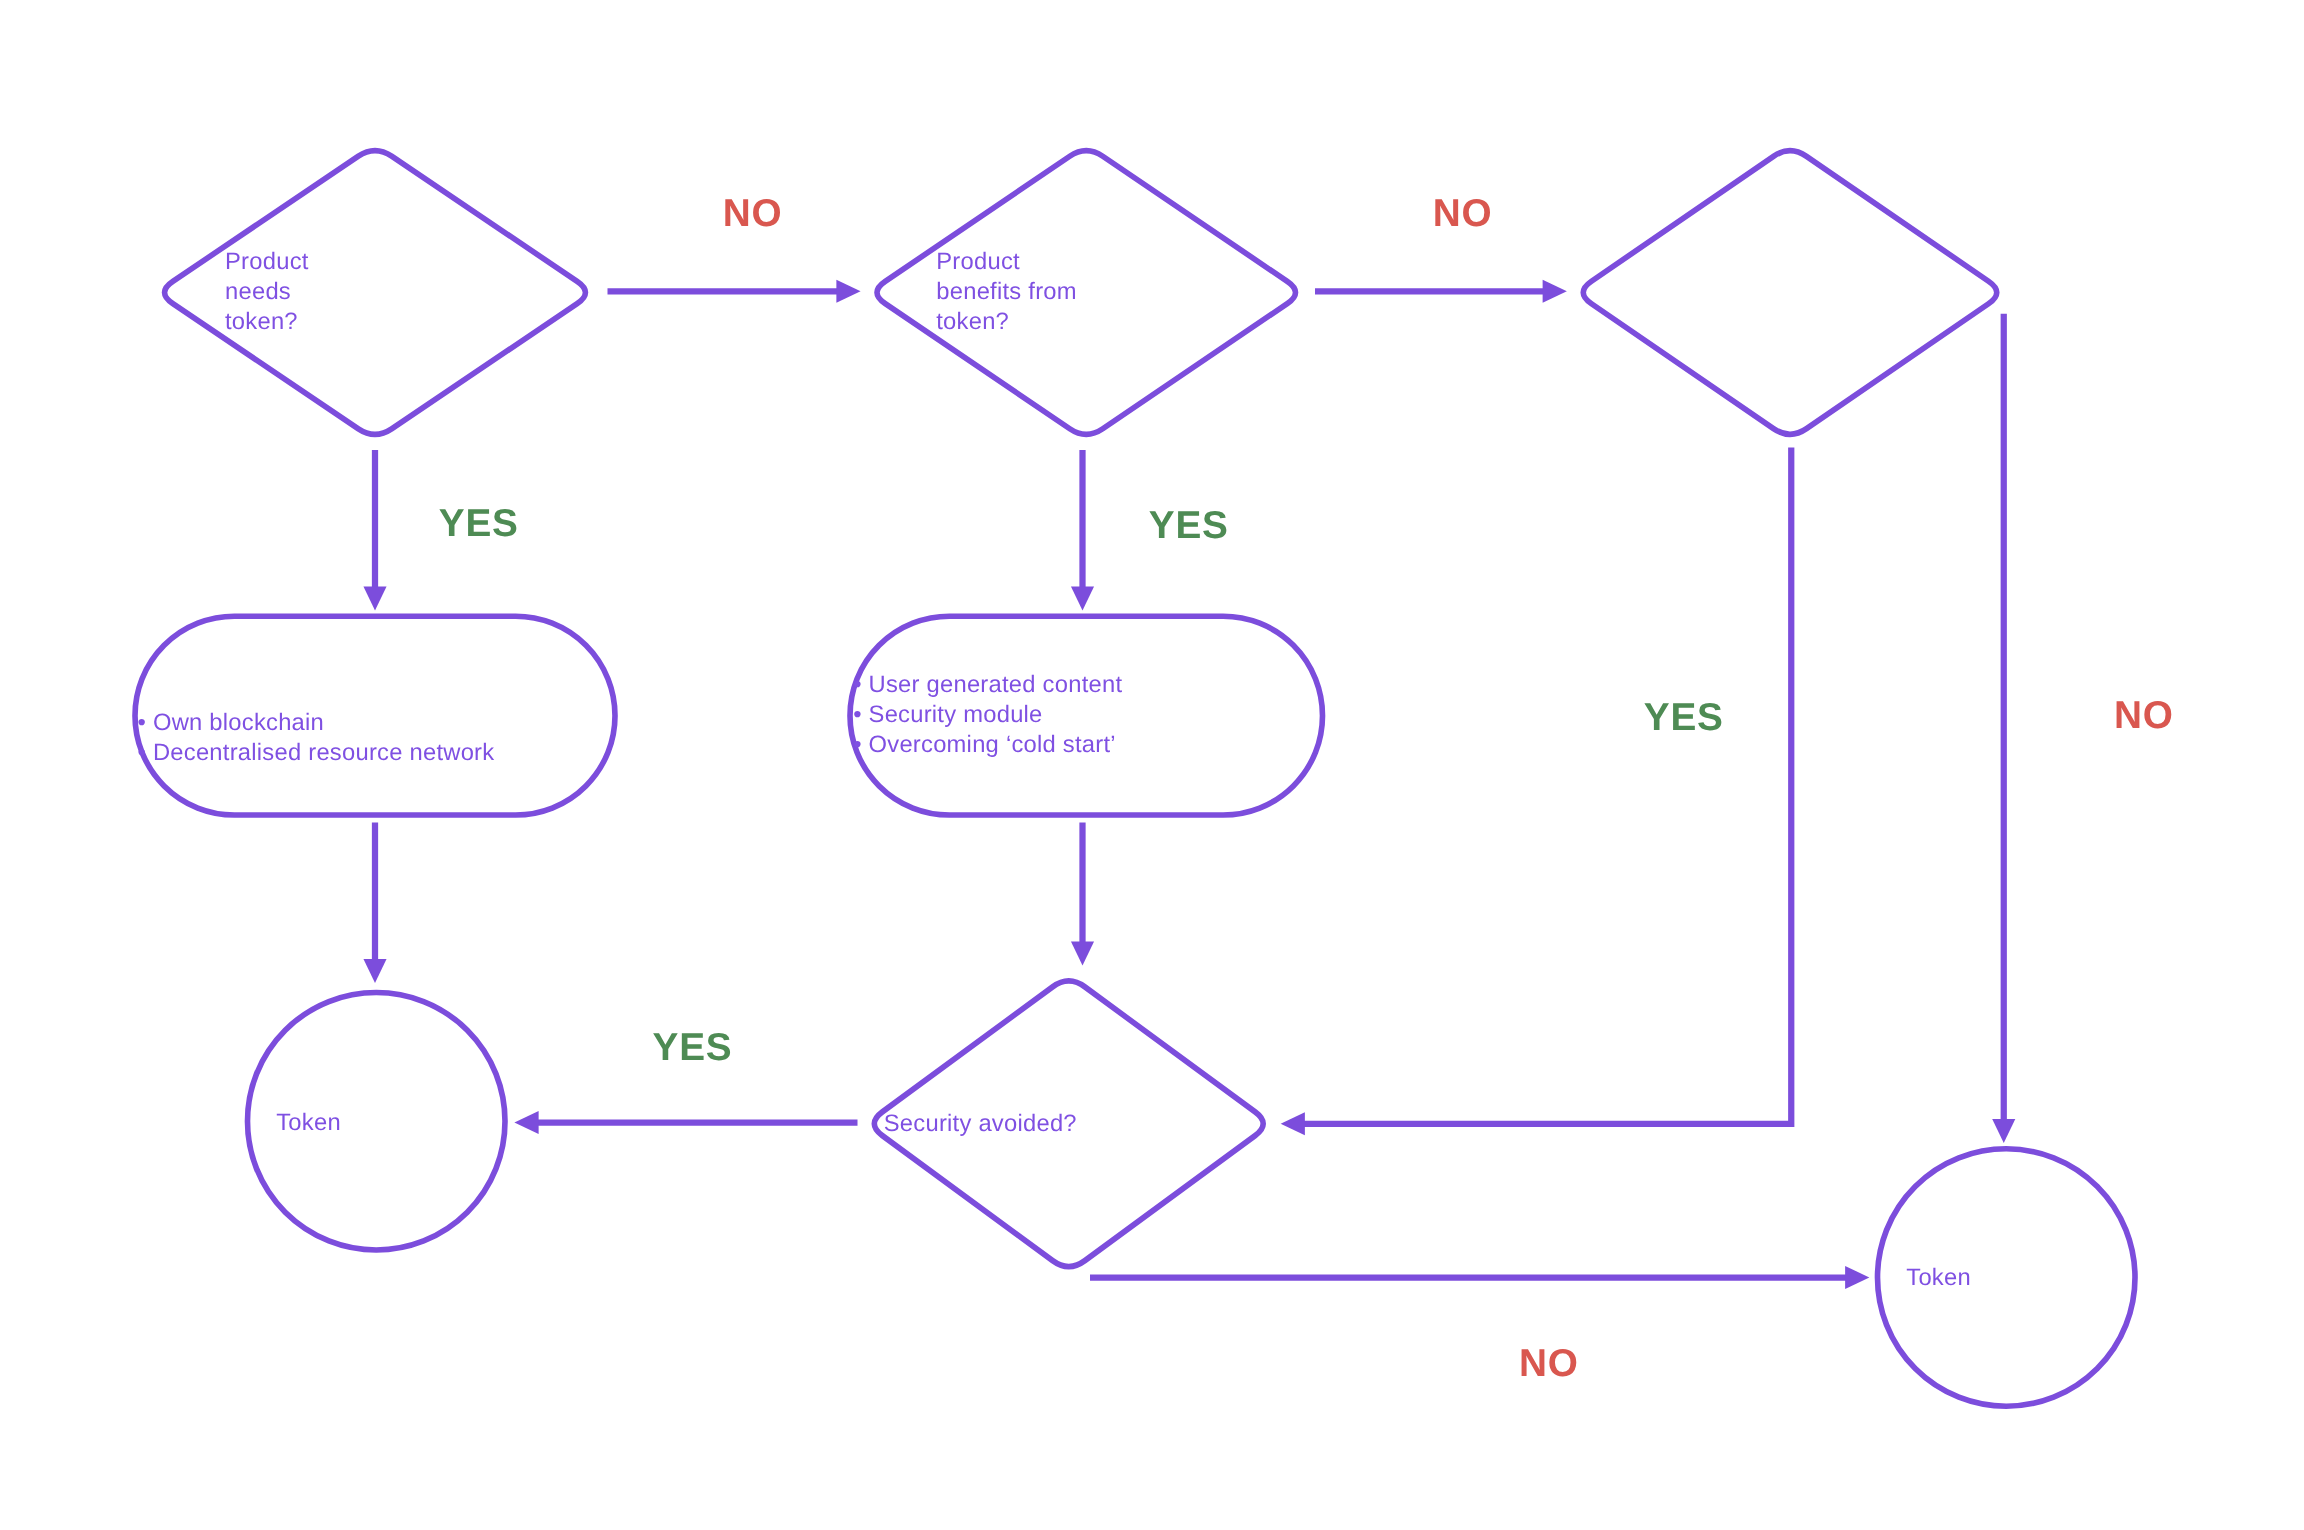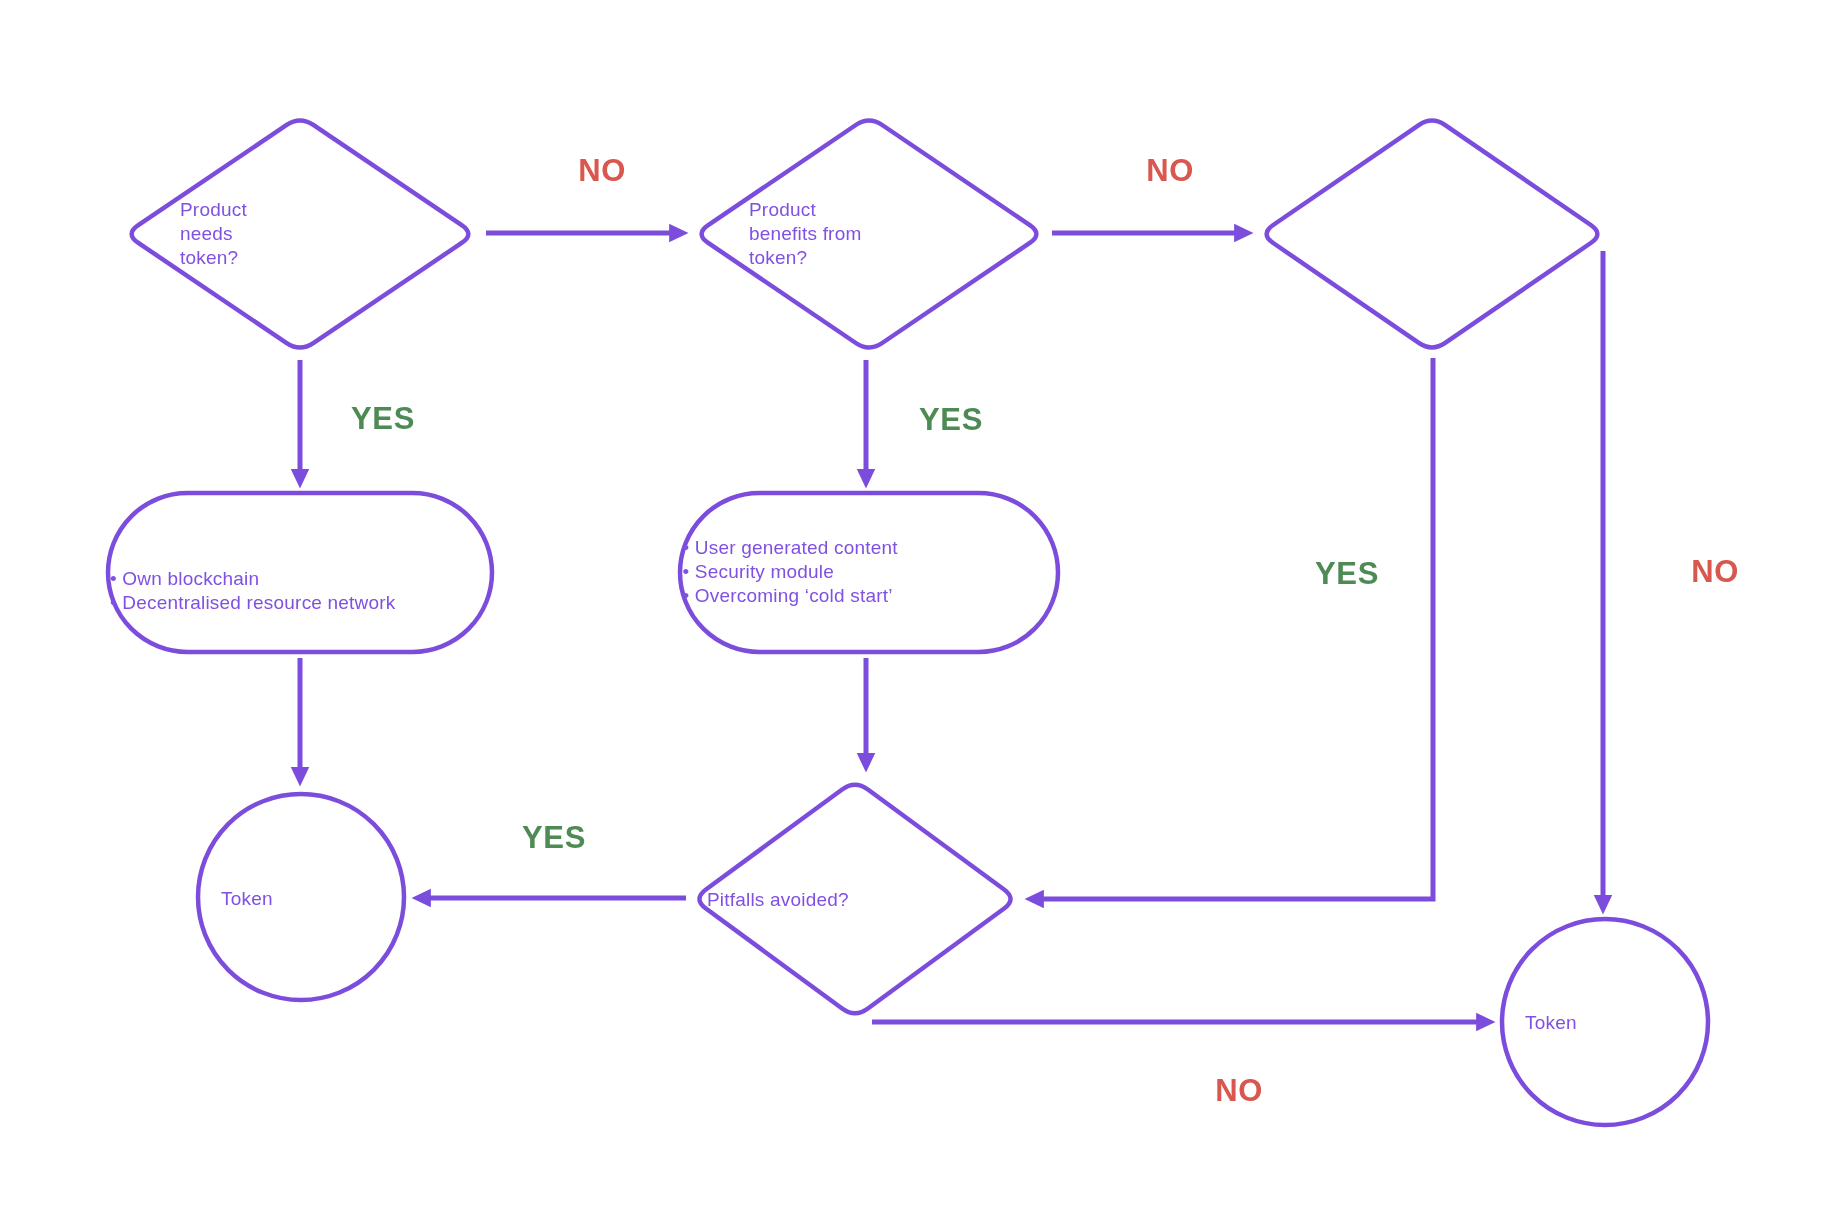--- a/index.html
+++ b/index.html
@@ -65,21 +65,21 @@
 needs
 token?</div>
   <div class="node-label" style="left:869px; top:234px; width:240px;">Product
 benefits from
 token?</div>
   <div class="node-label" style="left:300px; top:571px; width:380px;margin-top:20px;">• Own blockchain
 • Decentralised resource network</div>
   <div class="node-label" style="left:869px; top:572px; width:373px;">• User generated content
 • Security module
 • Overcoming ‘cold start’</div>
-  <div class="node-label" style="left:857px; top:900px; width:300px;">Pitfalls avoided?</div>
+  <div class="node-label" style="left:857px; top:900px; width:300px;">Security avoided?</div>
   <div class="node-label" style="left:301px; top:899px; width:160px;">Token</div>
   <div class="node-label" style="left:1605px; top:1023px; width:160px;">Token</div>
 
   <div class="edge-label no" style="left:574px;  top:171px;">NO</div>
   <div class="edge-label no" style="left:1142px; top:171px;">NO</div>
   <div class="edge-label yes" style="left:383px;  top:419px;">YES</div>
   <div class="edge-label yes" style="left:951px;  top:420px;">YES</div>
   <div class="edge-label yes" style="left:1347px; top:574px;">YES</div>
   <div class="edge-label no" style="left:1687px; top:572px;">NO</div>
   <div class="edge-label yes" style="left:554px;  top:838px;">YES</div>

